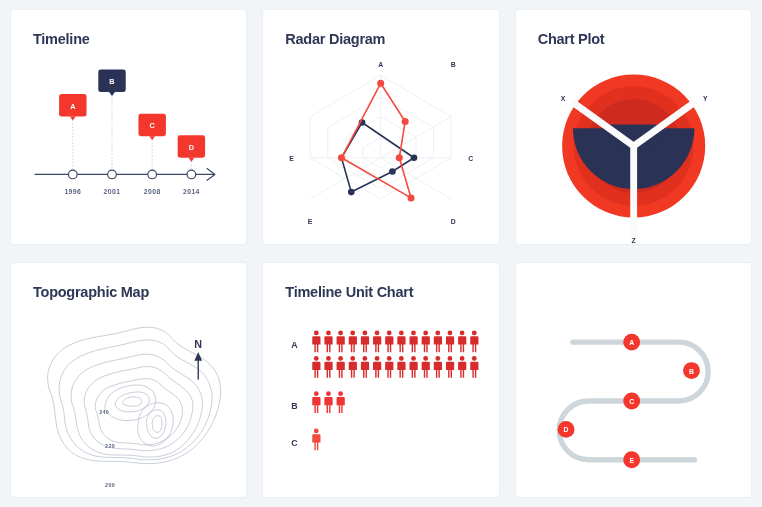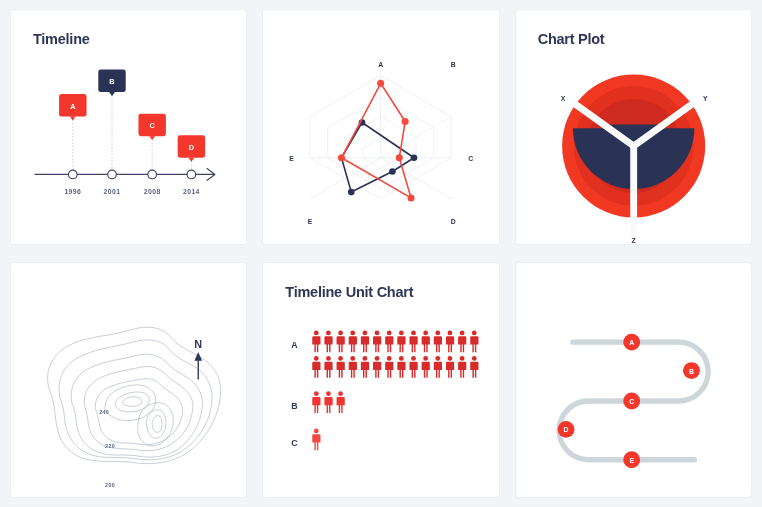--- a/index.html
+++ b/index.html
@@ -113,20 +113,21 @@
 
         <text class="lbl-year" x="61" y="149" text-anchor="middle">1996</text>
         <text class="lbl-year" x="101" y="149" text-anchor="middle">2001</text>
         <text class="lbl-year" x="142" y="149" text-anchor="middle">2008</text>
         <text class="lbl-year" x="182" y="149" text-anchor="middle">2014</text>
       </svg>
     </div>
   </section>
 
   <section class="card">
+    <h2 class="card-title">Radar Diagram</h2>
     <div class="card-body">
       <svg viewBox="0 0 224 200" preserveAspectRatio="xMidYMid meet">
         <g fill="none" stroke="#e8ecf1" stroke-width="0.8">
 
           <polygon points="112,28 184,70 184,112 112,154 40,112 40,70"></polygon>
           <polygon points="112,49.5 166,81 166,112 112,143.5 58,112 58,81"></polygon>
           <polygon points="112,70 148,91 148,112 112,133 76,112 76,91"></polygon>
           <polygon points="112,91.5 130,102 130,112 112,122.5 94,112 94,102"></polygon>
         </g>
         <g stroke="#e8ecf1" stroke-width="0.8">
@@ -186,20 +187,21 @@
         </g>
 
         <text class="lbl-axis" x="42" y="54" text-anchor="middle">X</text>
         <text class="lbl-axis" x="187" y="54" text-anchor="middle">Y</text>
         <text class="lbl-axis" x="114" y="199" text-anchor="middle">Z</text>
       </svg>
     </div>
   </section>
 
   <section class="card">
+    <h2 class="card-title">Topographic Map</h2>
     <div class="card-body">
       <svg viewBox="0 0 236 200" preserveAspectRatio="xMidYMid meet">
         <g fill="none" stroke="#9aa5b8" stroke-width="0.55">
           <path d="M38,93 C30,72 40,52 62,43 C78,36 98,36 118,30 C138,24 152,26 162,38 C172,50 186,52 198,62 C210,72 214,86 211,102 C208,120 198,138 184,150 C168,164 146,168 124,165 C104,162 86,166 70,160 C54,154 46,140 44,124 C42,110 42,102 38,93 Z"></path>
           <path d="M48,99 C44,80 52,63 72,55 C88,48 104,47 122,42 C140,37 152,40 160,50 C169,61 182,63 192,72 C202,82 205,95 202,109 C199,125 190,140 177,150 C163,161 144,164 125,161 C107,158 91,162 77,156 C63,150 55,138 53,124 C52,112 51,107 48,99 Z"></path>
           <path d="M60,104 C57,88 64,74 81,67 C95,61 109,60 124,56 C139,52 149,55 157,63 C165,72 175,75 184,83 C193,92 195,103 192,115 C189,129 181,141 170,150 C158,159 142,161 126,158 C111,156 98,159 86,154 C74,149 67,139 65,127 C64,117 63,111 60,104 Z"></path>
           <path d="M73,107 C71,94 78,83 92,77 C104,72 115,71 128,68 C141,65 148,68 155,74 C161,81 169,84 176,91 C184,98 185,107 182,117 C180,128 173,138 163,145 C153,152 140,154 127,152 C115,150 104,152 94,148 C84,144 78,136 77,126 C76,118 75,113 73,107 Z"></path>
           <path d="M84,110 C83,100 89,91 100,87 C110,83 119,82 129,80 C139,78 145,80 150,85 C155,90 161,93 167,98 C173,104 174,111 172,119 C170,128 164,136 156,141 C148,146 138,148 128,146 C118,144 110,146 102,143 C94,140 89,133 88,125 C87,119 86,115 84,110 Z"></path>
 
           <path d="M94,107 C95,97 103,90 116,87 C128,84 138,86 143,93 C148,100 146,110 137,116 C127,123 112,124 103,119 C96,115 93,112 94,107 Z"></path>

